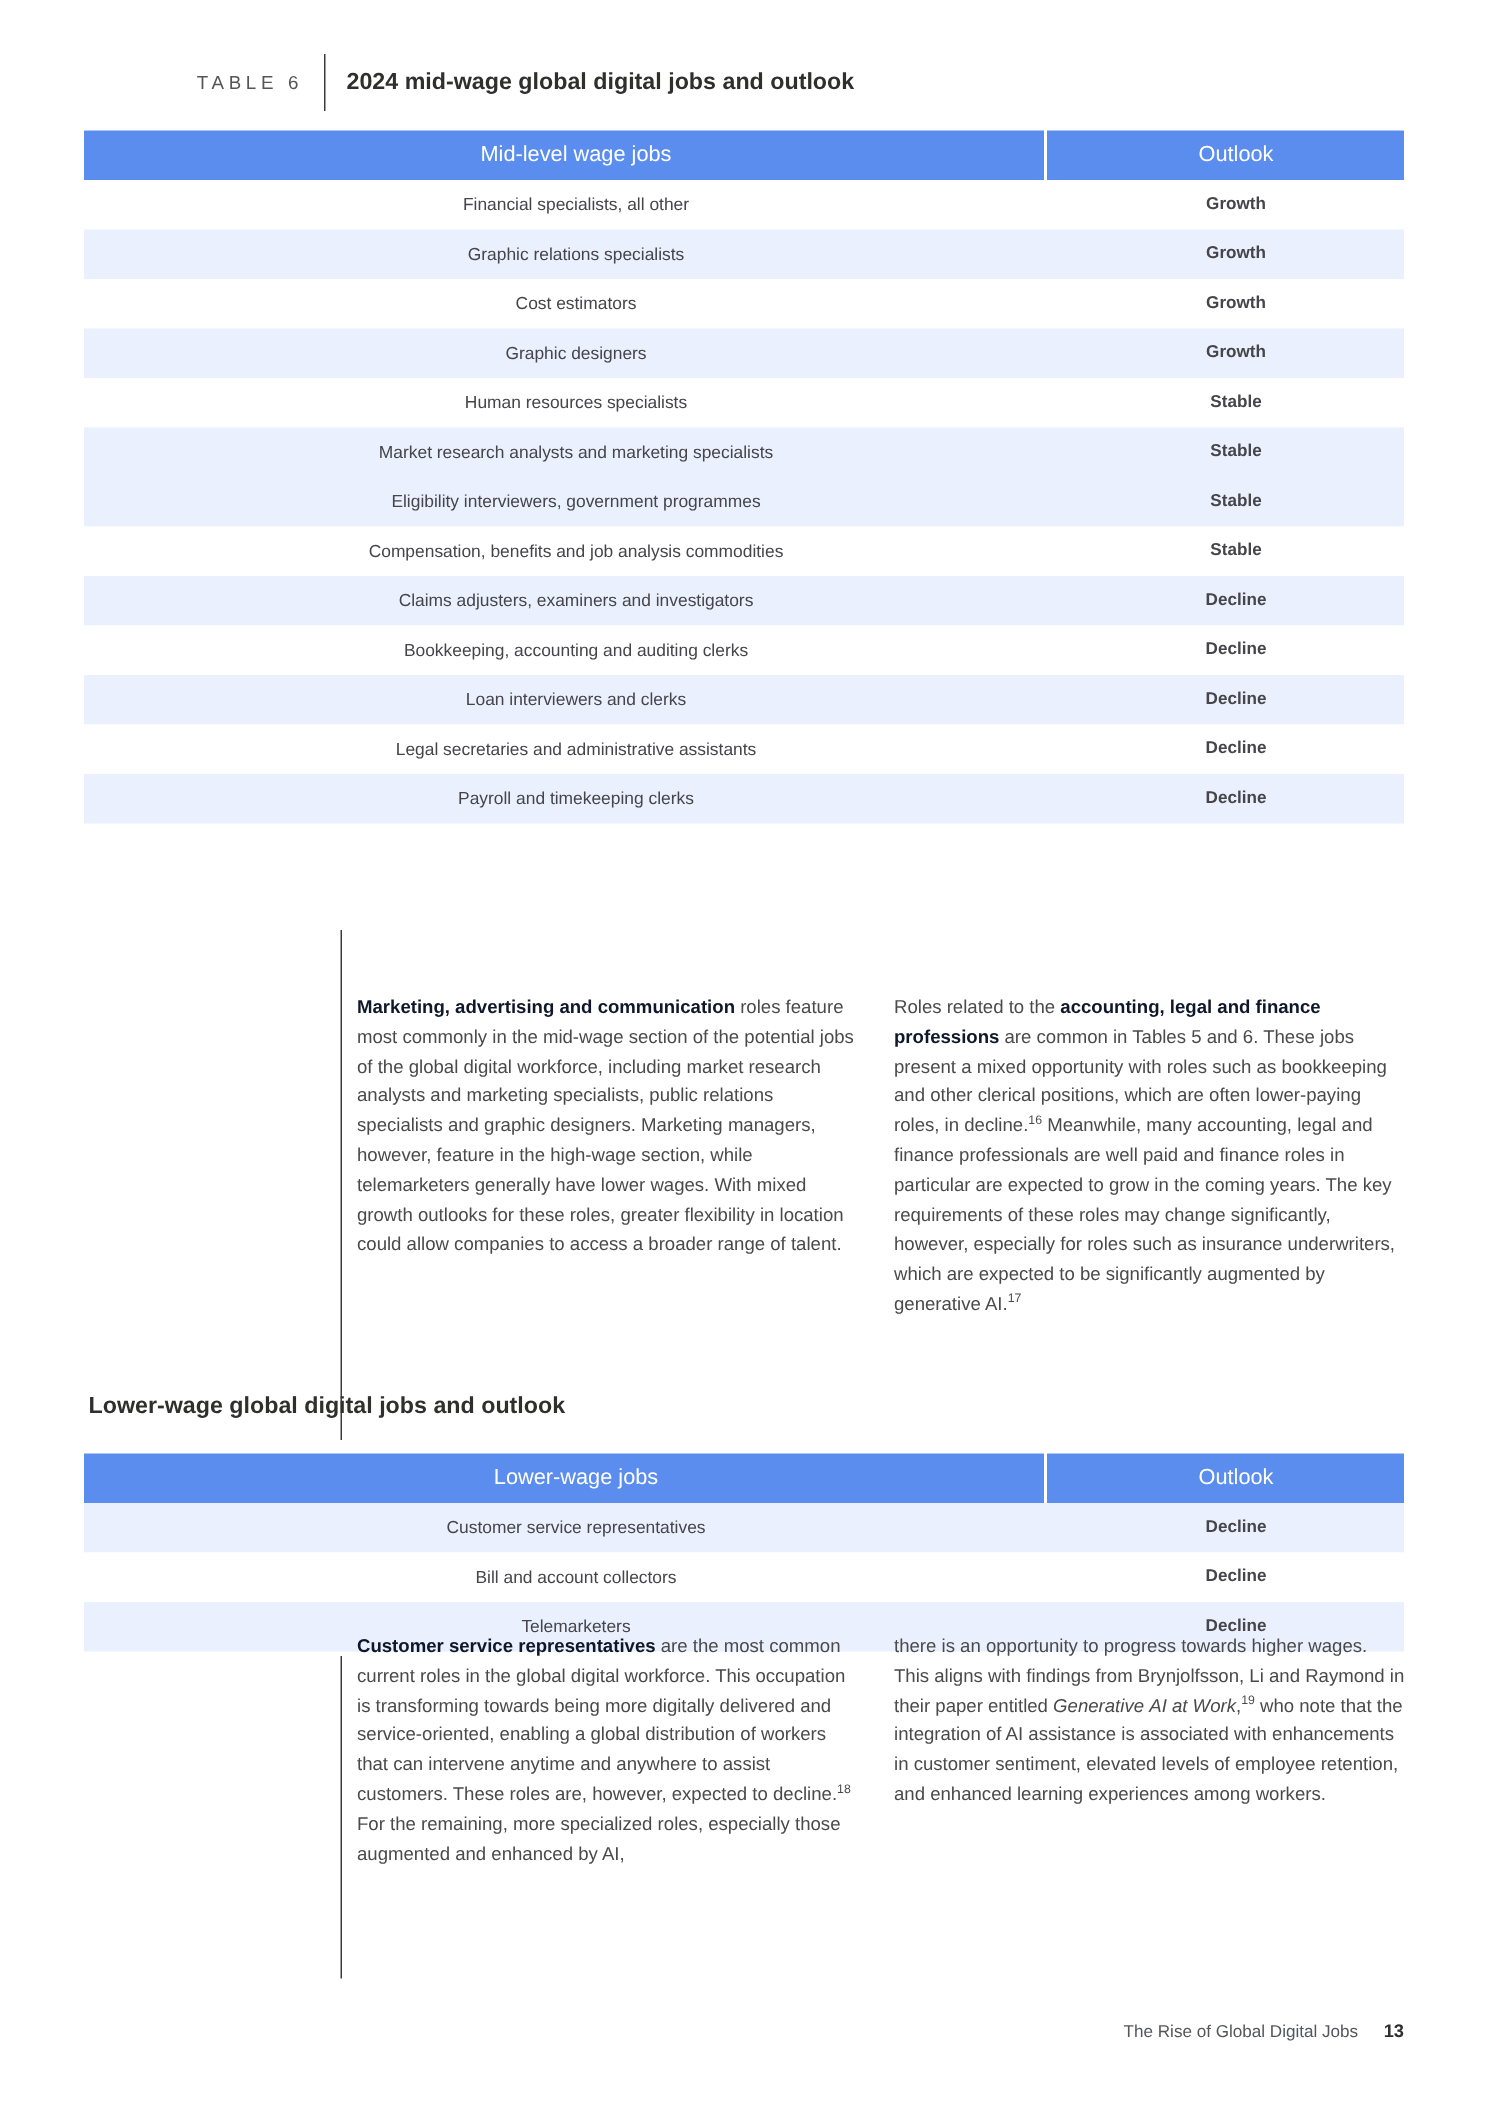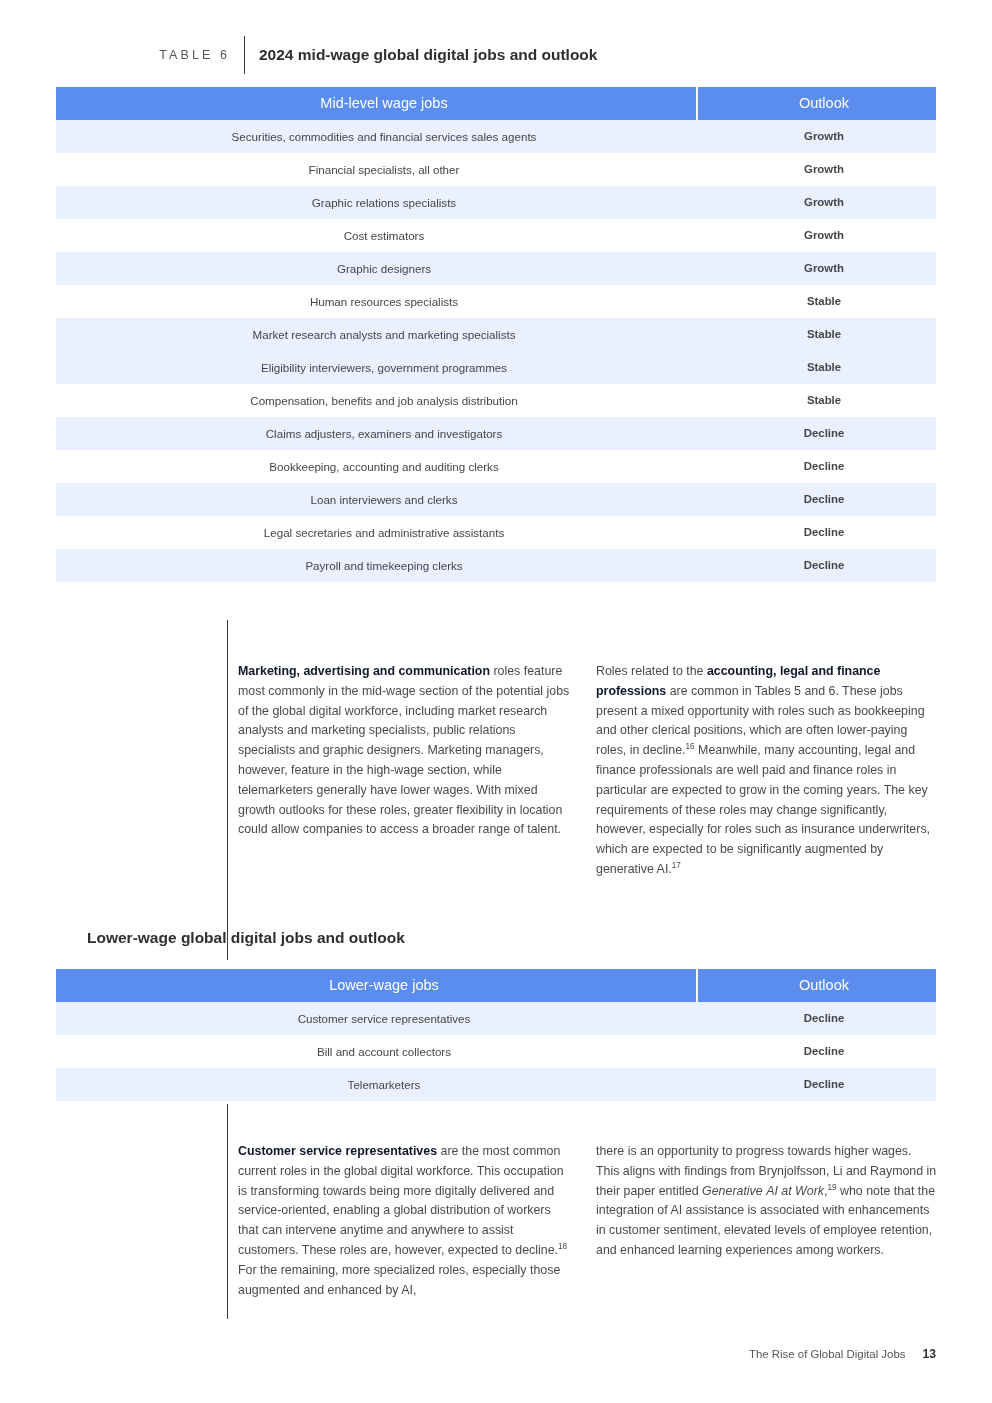--- a/index.html
+++ b/index.html
@@ -18,21 +18,21 @@
 
   .page {
     position: relative;
     width: 992px;
     height: 1403px;
   }
 
   
   .caption-block {
     position: absolute;
-    left: 72px;
+    left: 44px;
     display: flex;
     align-items: flex-start;
     height: 38px;
   }
   .caption-label {
     width: 172px;
     text-align: right;
     padding-right: 14px;
     box-sizing: border-box;
     font-size: 12.5px;
@@ -162,62 +162,57 @@
         <col style="width:238px">
       </colgroup>
     <thead>
       <tr>
         <th class="c1">Mid-level wage jobs</th>
         <th class="sep"></th>
         <th class="c2">Outlook</th>
       </tr>
     </thead>
     <tbody>
-      <tr class="alt">
-        <td class="c1">Securities, commodities and financial services sales agents</td>
+      <tr class="plain">
+        <td class="c1">Financial specialists, all other</td>
         <td class="sep"></td>
         <td class="c2 o-growth">Growth</td>
       </tr>
-      <tr class="plain">
-        <td class="c1">Financial specialists, all other</td>
+      <tr class="alt">
+        <td class="c1">Graphic relations specialists</td>
         <td class="sep"></td>
         <td class="c2 o-growth">Growth</td>
       </tr>
-      <tr class="alt">
-        <td class="c1">Graphic relations specialists</td>
+      <tr class="plain">
+        <td class="c1">Cost estimators</td>
         <td class="sep"></td>
         <td class="c2 o-growth">Growth</td>
       </tr>
-      <tr class="plain">
-        <td class="c1">Cost estimators</td>
+      <tr class="alt">
+        <td class="c1">Graphic designers</td>
         <td class="sep"></td>
         <td class="c2 o-growth">Growth</td>
       </tr>
-      <tr class="alt">
-        <td class="c1">Graphic designers</td>
-        <td class="sep"></td>
-        <td class="c2 o-growth">Growth</td>
-      </tr>
       <tr class="plain">
         <td class="c1">Human resources specialists</td>
         <td class="sep"></td>
         <td class="c2 o-stable">Stable</td>
       </tr>
       <tr class="alt">
         <td class="c1">Market research analysts and marketing specialists</td>
         <td class="sep"></td>
         <td class="c2 o-stable">Stable</td>
       </tr>
       <tr class="alt">
         <td class="c1">Eligibility interviewers, government programmes</td>
         <td class="sep"></td>
         <td class="c2 o-stable">Stable</td>
       </tr>
       <tr class="plain">
-        <td class="c1">Compensation, benefits and job analysis distribution</td>
+        <td class="c1">Compensation, benefits and job analysis commodities</td>
         <td class="sep"></td>
         <td class="c2 o-stable">Stable</td>
       </tr>
       <tr class="alt">
         <td class="c1">Claims adjusters, examiners and investigators</td>
         <td class="sep"></td>
         <td class="c2 o-decline">Decline</td>
       </tr>
       <tr class="plain">
         <td class="c1">Bookkeeping, accounting and auditing clerks</td>
@@ -285,21 +280,21 @@
       <tr class="alt">
         <td class="c1">Telemarketers</td>
         <td class="sep"></td>
         <td class="c2 o-decline">Decline</td>
       </tr>
     </tbody>
   </table>
 
   <div class="long-rule" style="left:227px; top:1104px; height:215px;"></div>
 
-  <div class="textzone" style="left:238px; top:1142px; width:700px;">
+  <div class="textzone" style="left:238px; top:1088px; width:700px;">
     <div class="col" style="width:333px; padding-right:25px;">
       <p><b>Customer service representatives</b><span> are the most common current roles in the global digital workforce. This occupation is transforming towards being more digitally delivered and service-oriented, enabling a global distribution of workers that can intervene anytime and anywhere to assist customers. These roles are, however, expected to decline.</span><sup>18</sup><span> For the remaining, more specialized roles, especially those augmented and enhanced by AI,</span></p>
     </div>
     <div class="col" style="width:342px;">
       <p><span>there is an opportunity to progress towards higher wages. This aligns with findings from Brynjolfsson, Li and Raymond in their paper entitled </span><i>Generative</i> <i>AI at Work</i><span>,</span><sup>19</sup><span> who note that the integration of AI assistance is associated with enhancements in customer sentiment, elevated levels of employee retention, and enhanced learning experiences among workers.</span></p>
     </div>
   </div>
 
   <div class="footer">
     <span>The Rise of Global Digital Jobs</span>

